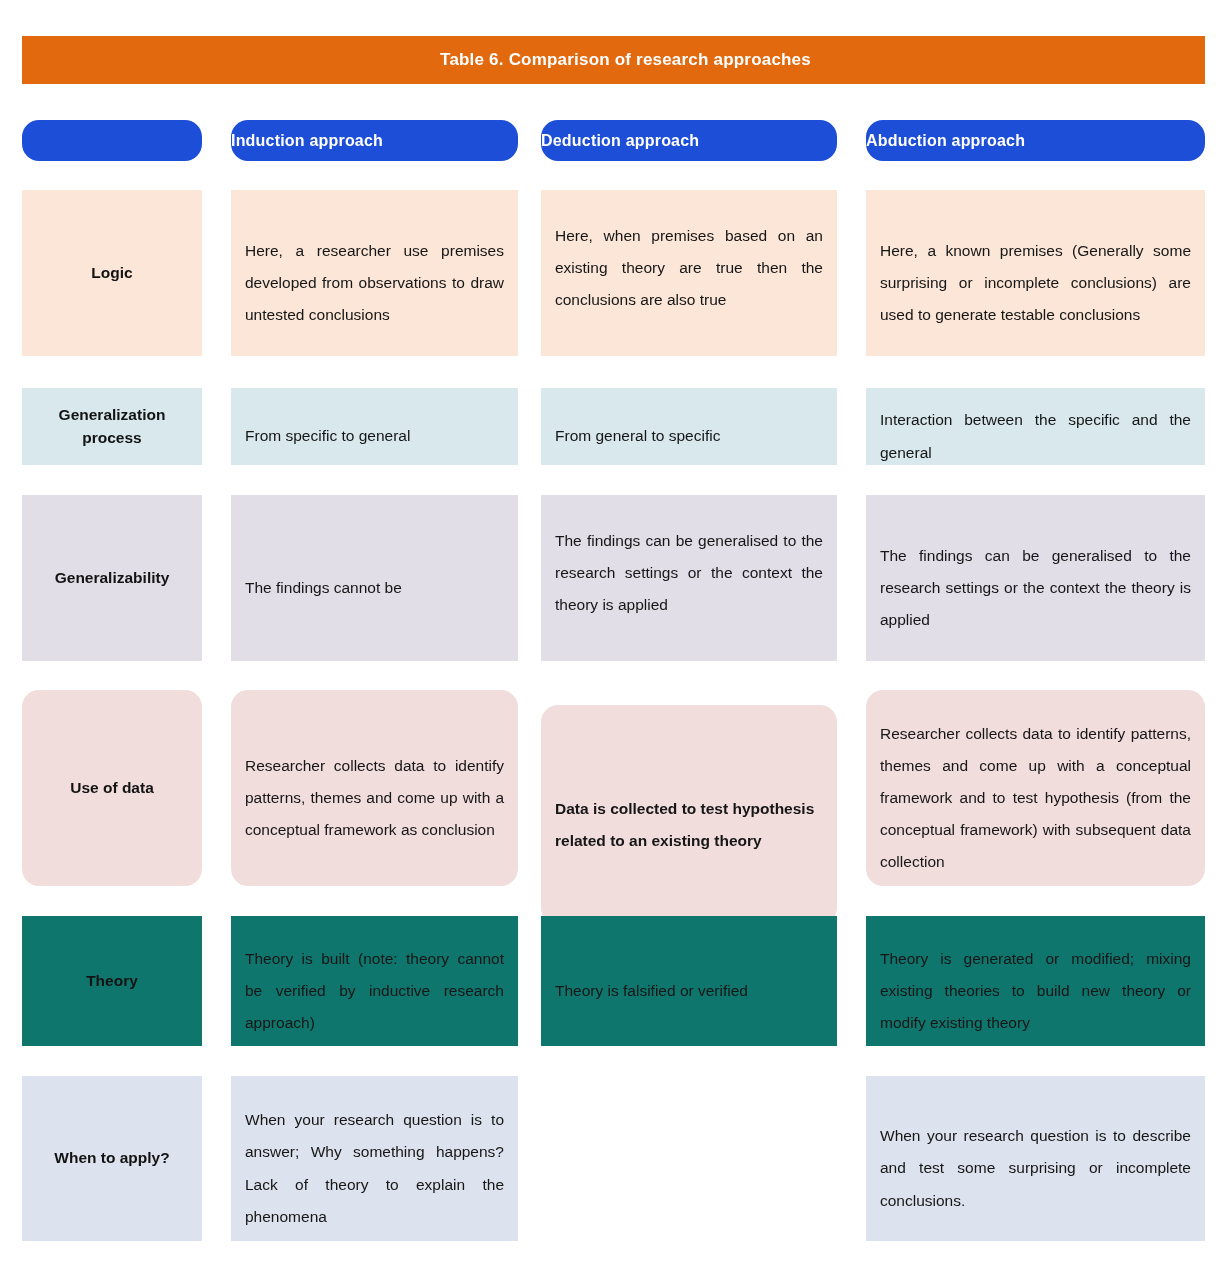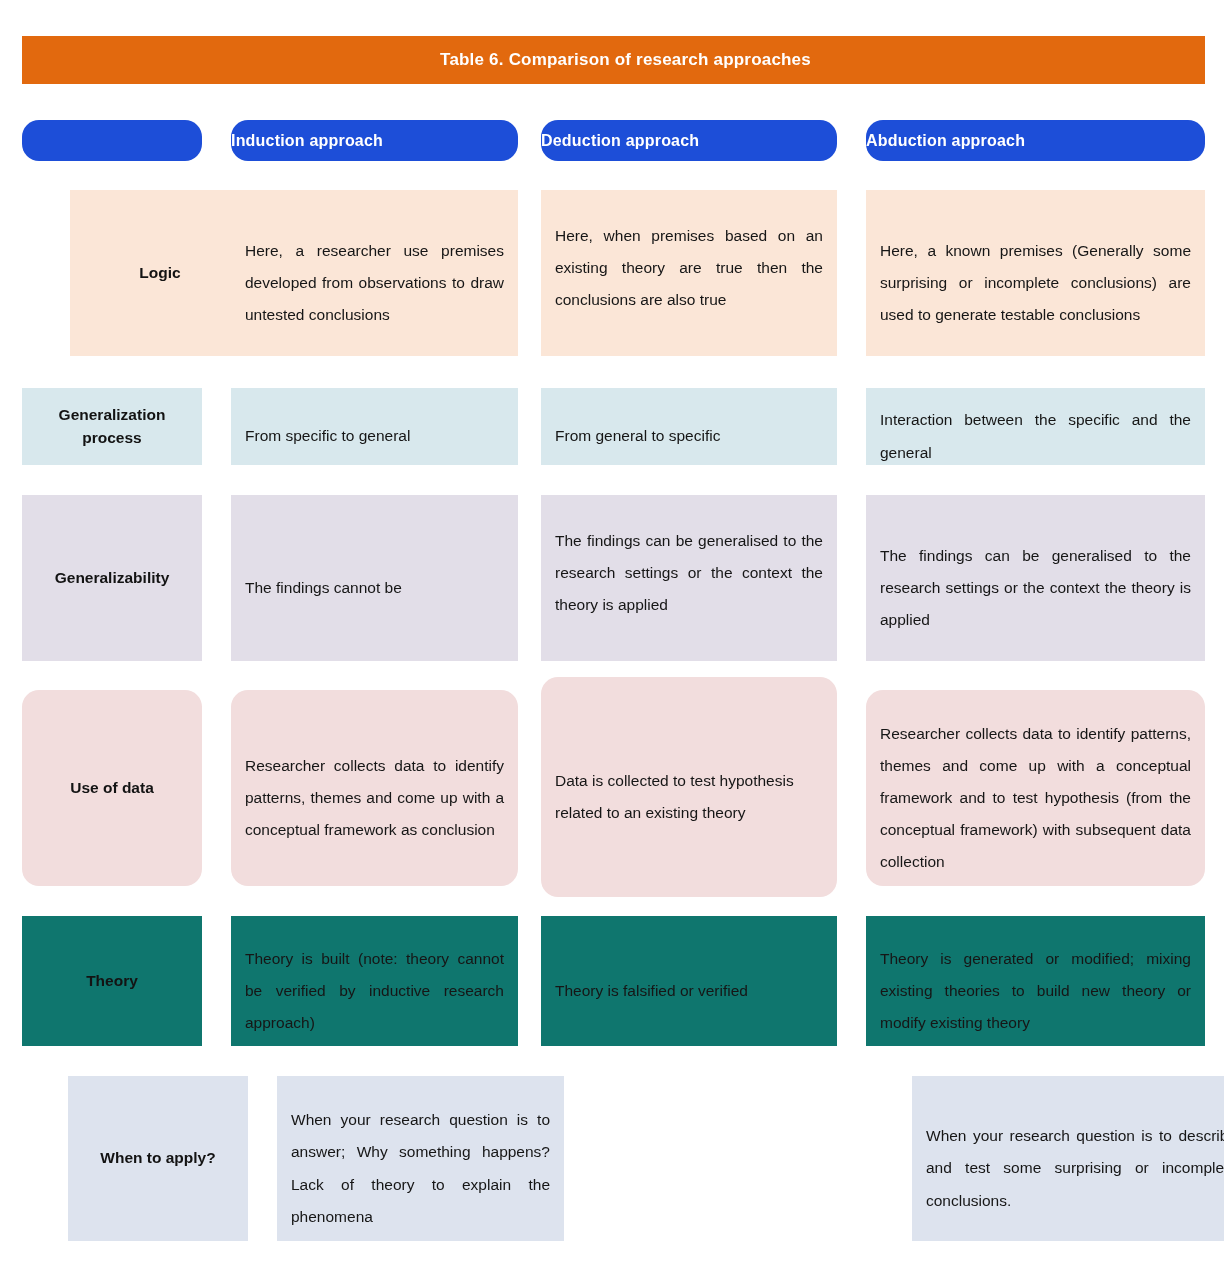--- a/index.html
+++ b/index.html
@@ -111,21 +111,21 @@
   .cell.body.vcenter {
     align-items: center;
   }
 
   
   .tint-logic       { background: #FBE6D7; }
   .tint-generalization { background: #D8E8ED; }
   .tint-generalizability { background: #E2DEE8; }
   .tint-usedata     { background: #F2DDDD; border-radius: 17px; }
   .tint-theory      { background: #0f766e; }
-  .tint-whenapply   { background: #DDE3EE; margin-left: 46px; }
+  .tint-whenapply   { background: #DDE3EE; }
 </style>
 </head>
 <body>
 
 <div id="table-root">
 
   <div class="title-banner">
     <span class="title-text">Table 6. Comparison of research approaches</span>
   </div>
 
@@ -137,21 +137,21 @@
     <div class="cell header" style="left:231px; top:120px; width:287px; height:41px;">
       <span class="cell-text">Induction approach</span>
     </div>
     <div class="cell header" style="left:541px; top:120px; width:296px; height:41px;">
       <span class="cell-text">Deduction approach</span>
     </div>
     <div class="cell header" style="left:866px; top:120px; width:339px; height:41px;">
       <span class="cell-text">Abduction approach</span>
     </div>
 
-    <div class="cell rowlabel tint-logic" style="left:22px;  top:190px; width:180px; height:166px;margin-left:48px;">
+    <div class="cell rowlabel tint-logic" style="left:22px;  top:190px; width:180px; height:166px;">
       <span class="cell-text">Logic</span>
     </div>
     <div class="cell body tint-logic vcenter" style="left:231px; top:190px; width:287px; height:166px;">
       <span class="cell-text">Here, a researcher use premises developed from observations to draw untested conclusions</span>
     </div>
     <div class="cell body tint-logic" style="left:541px; top:190px; width:296px; height:166px;">
       <span class="cell-text">Here, when premises based on an existing theory are true then the conclusions are also true</span>
     </div>
     <div class="cell body tint-logic vcenter" style="left:866px; top:190px; width:339px; height:166px;">
       <span class="cell-text">Here, a known premises (Generally some surprising or incomplete conclusions) are used to generate testable conclusions</span>
@@ -182,21 +182,21 @@
     <div class="cell body tint-generalizability vcenter" style="left:866px; top:495px; width:339px; height:166px;">
       <span class="cell-text">The findings can be generalised to the research settings or the context the theory is applied</span>
     </div>
 
     <div class="cell rowlabel tint-usedata" style="left:22px;  top:690px; width:180px; height:196px;">
       <span class="cell-text">Use of data</span>
     </div>
     <div class="cell body tint-usedata vcenter" style="left:231px; top:690px; width:287px; height:196px;">
       <span class="cell-text">Researcher collects data to identify patterns, themes and come up with a conceptual framework as conclusion</span>
     </div>
-    <div class="cell body tint-usedata vcenter ragged" style="left:541px; top:677px; width:296px; height:220px;">
+    <div class="cell body tint-usedata vcenter ragged" style="left:541px; top:705px; width:296px; height:220px;font-weight:bold;">
       <span class="cell-text">Data is collected to test hypothesis related to an existing theory</span>
     </div>
     <div class="cell body tint-usedata vcenter" style="left:866px; top:690px; width:339px; height:196px;">
       <span class="cell-text">Researcher collects data to identify patterns, themes and come up with a conceptual framework and to test hypothesis (from the conceptual framework) with subsequent data collection</span>
     </div>
 
     <div class="cell rowlabel tint-theory" style="left:22px;  top:916px; width:180px; height:130px;">
       <span class="cell-text">Theory</span>
     </div>
     <div class="cell body tint-theory vcenter" style="left:231px; top:916px; width:287px; height:130px;">

